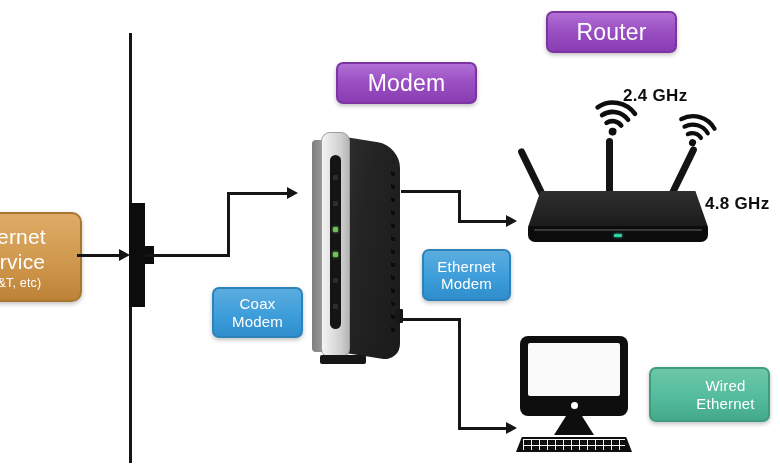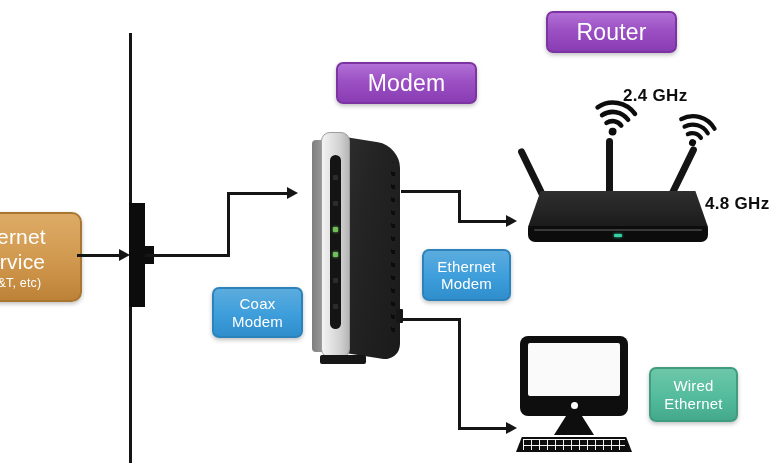--- a/index.html
+++ b/index.html
@@ -23,21 +23,21 @@
   .wall-jack-notch{left:144px;top:246px;width:10px;height:18px;background:#0c0c0c;}
 
   
   .chip{
     position:absolute;display:flex;flex-direction:column;align-items:center;justify-content:center;
     color:#fff;font-weight:normal;text-align:center;border-radius:7px;line-height:1.15;
     box-shadow:0 2px 4px rgba(0,0,0,.25);letter-spacing:.2px;
   }
   .chip.purple{background:linear-gradient(180deg,#b270d6 0%,var(--c-purple,#9b50c3) 45%,#8a3db3 100%);border:2px solid #7b34a2;font-size:23px;}
   .chip.blue{background:linear-gradient(180deg,#5cacde 0%,var(--c-blue,#3d9edb) 55%,#2f8ecb 100%);border:2px solid #2c82bb;font-size:15px;}
-  .chip.green{background:linear-gradient(180deg,#6cc7a8 0%,var(--c-green,#53bc9c) 55%,#44a98a 100%);border:2px solid #3f9c80;font-size:15px;}
+  .chip.green{background:linear-gradient(180deg,#6cc7a8 0%,var(--c-green,#53bc9c) 55%,#44a98a 100%);border:2px solid #3f9c80;font-size:15px;padding-left:32px;}
   .chip.orange{background:linear-gradient(180deg,#ddab66 0%,var(--c-orange,#d0984e) 55%,#bd8238 100%);border:2px solid #a8762f;}
 
   .chip-modem{left:288px;top:62px;width:137px;height:38px;margin-left:48px;}
   .chip-router{left:546px;top:11px;width:127px;height:38px;}
   .chip-coax{left:176px;top:287px;width:87px;height:47px;margin-left:36px;}
   .chip-ethernet{left:422px;top:249px;width:85px;height:48px;}
   .chip-wired{left:649px;top:367px;width:85px;height:51px;}
   .chip-isp{left:-63px;top:212px;width:141px;height:86px;border-radius:10px;}
   .chip-isp .l1,.chip-isp .l2{font-size:21px;line-height:1.2;}
   .chip-isp .l3{font-size:12.5px;margin-top:2px;}

